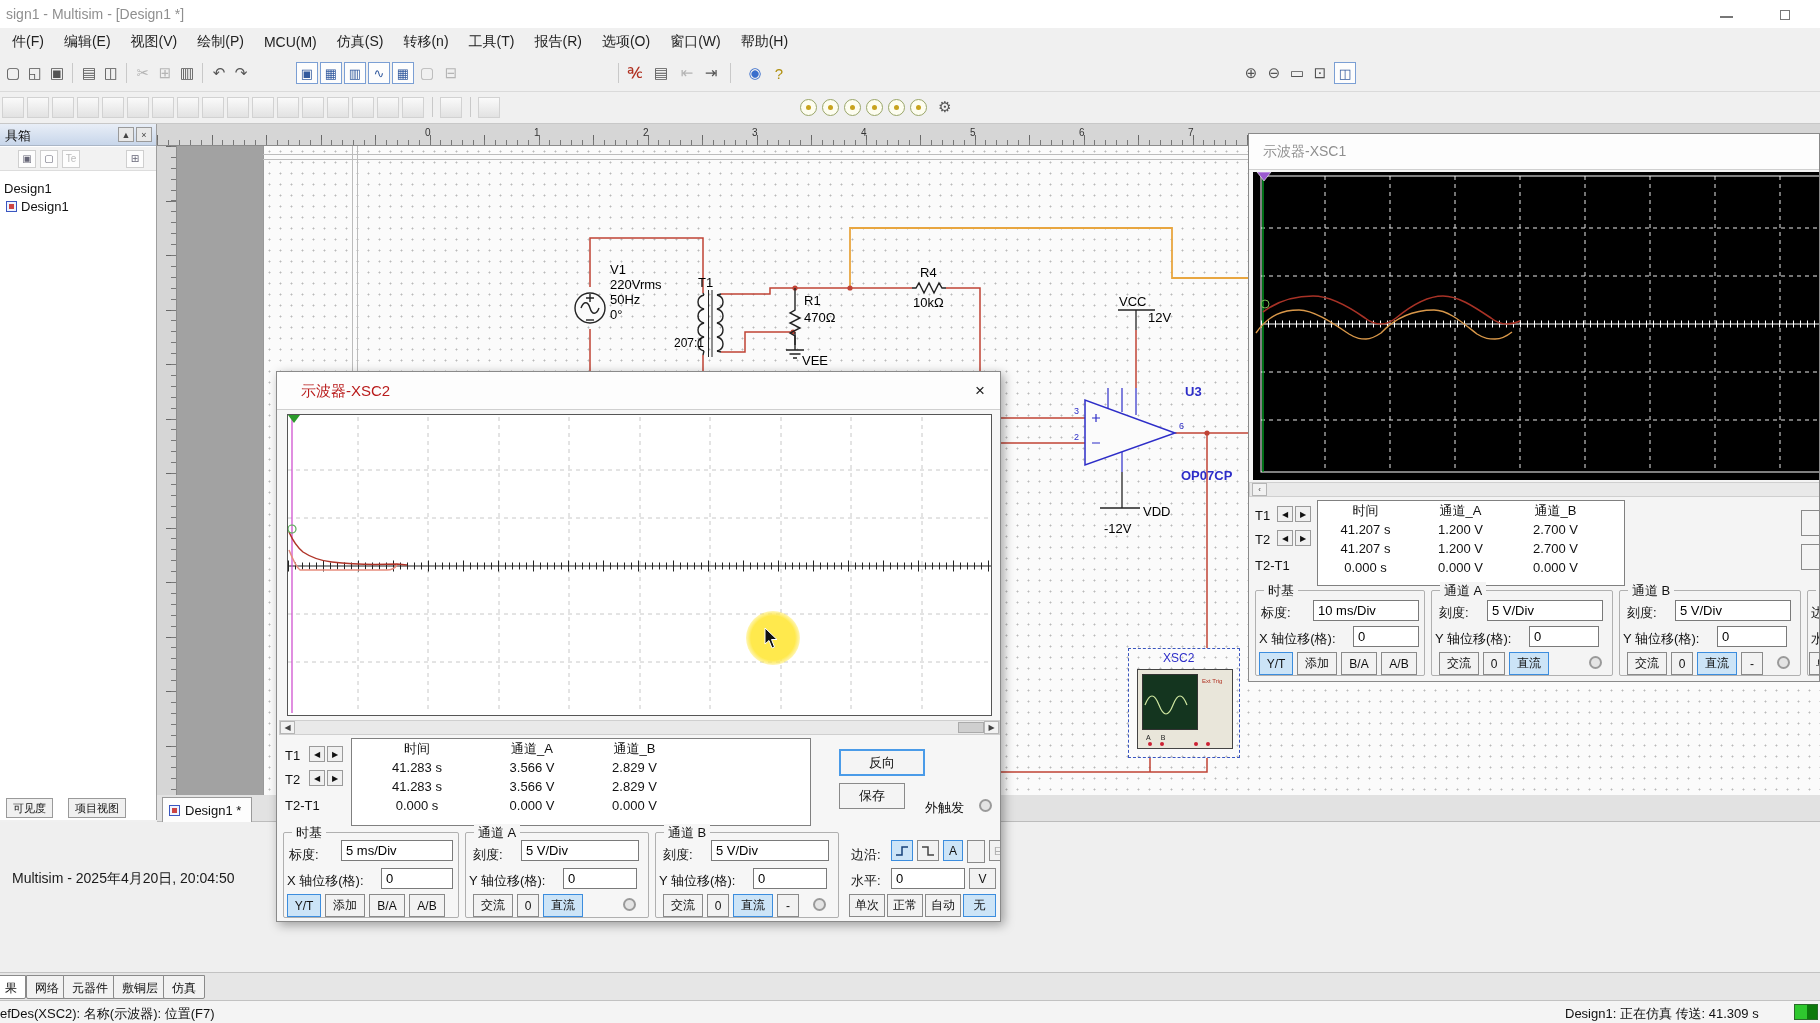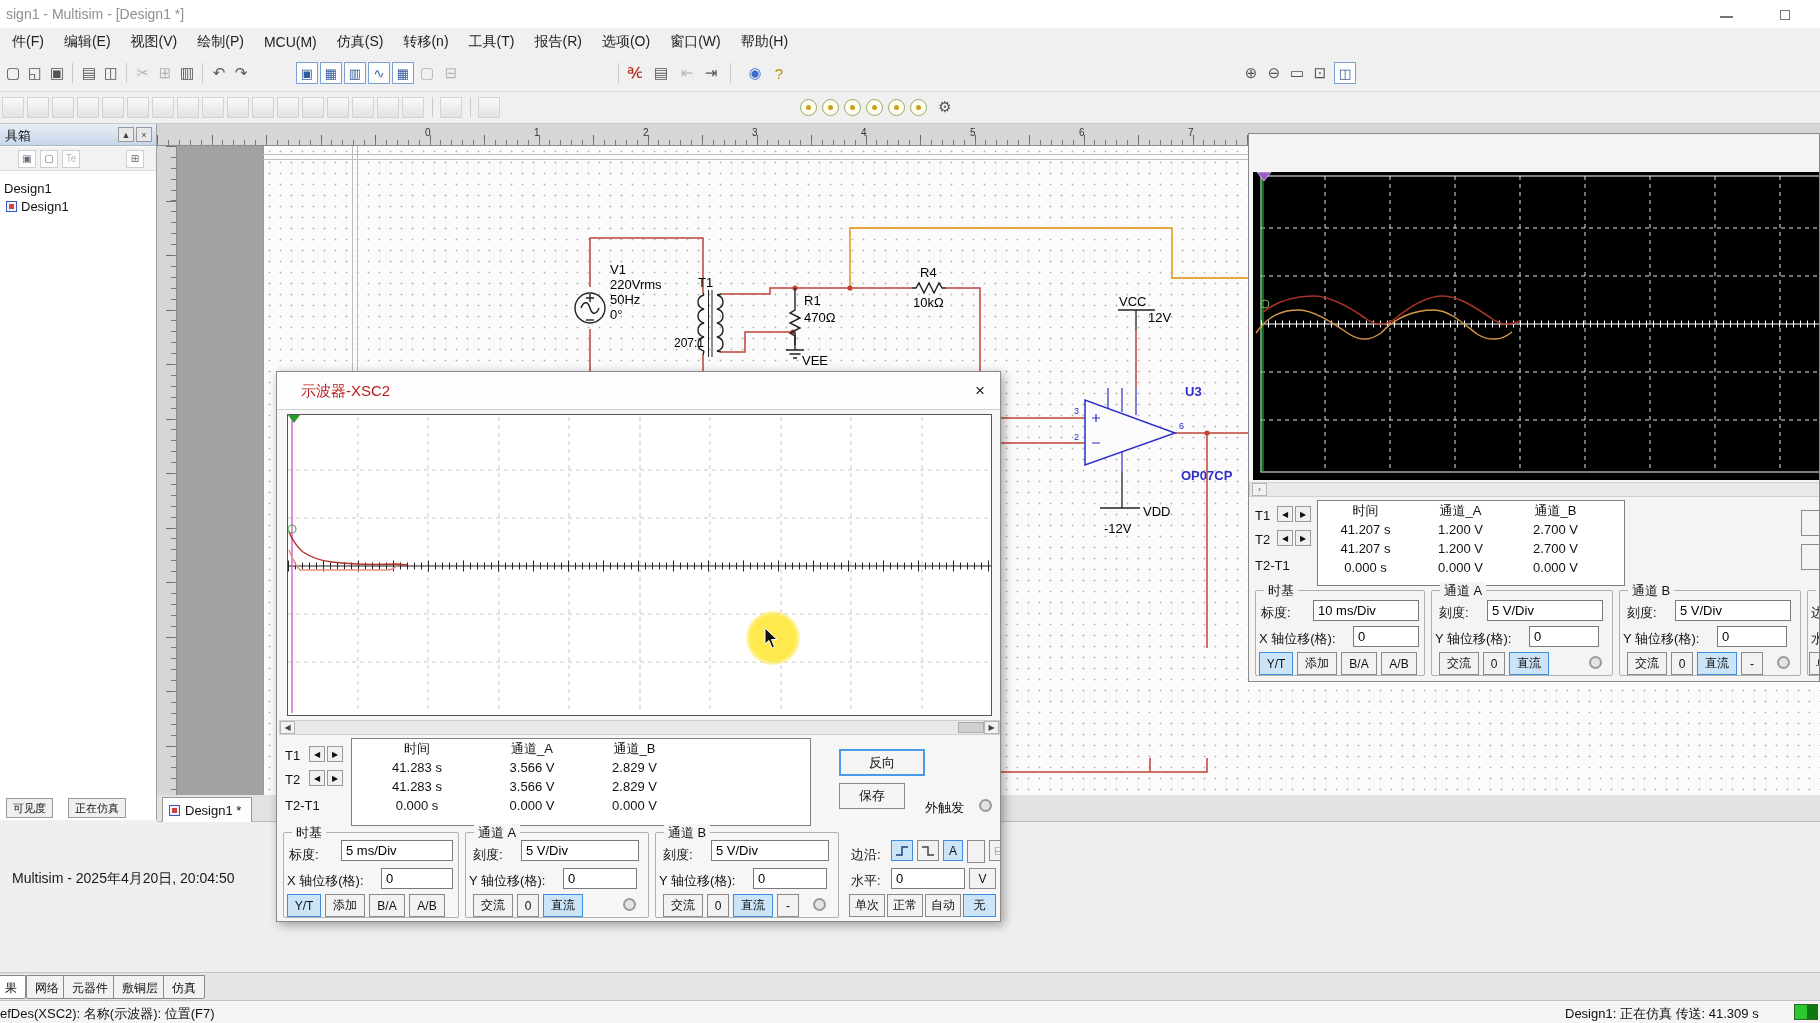--- a/index.html
+++ b/index.html
@@ -241,21 +241,21 @@
     <span class="tb-ico" style="left:126px">⊞</span>
   </div>
   <div class="tree-row" style="left:4px; top:56px">
     <span>Design1</span>
   </div>
   <div class="tree-row" style="left:6px; top:74px">
     <span class="tree-ico"></span>
     <span>Design1</span>
   </div>
   <span class="panel-tab" style="left:6px">可见度</span>
-  <span class="panel-tab" style="left:68px">正在仿真</span>
+  <span class="panel-tab" style="left:68px">项目视图</span>
 </div>
 
 <div class="canvas">
   <div class="ruler-h">
     <span class="ruler-num" style="left:268px">0</span>
     <span class="ruler-num" style="left:377px">1</span>
     <span class="ruler-num" style="left:486px">2</span>
     <span class="ruler-num" style="left:595px">3</span>
     <span class="ruler-num" style="left:704px">4</span>
     <span class="ruler-num" style="left:813px">5</span>
@@ -351,20 +351,36 @@
     <text x="1148" y="322" font-size="13">12V</text>
     <text x="1143" y="516" font-size="13">VDD</text>
     <text x="1104" y="533" font-size="13">-12V</text>
     <text x="1185" y="396" font-size="13" fill="#2d2dc8" font-weight="bold">U3</text>
     <text x="1181" y="480" font-size="13" fill="#2d2dc8" font-weight="bold">OP07CP</text>
     <text x="1074" y="414" font-size="9" fill="#2d2dc8">3</text>
     <text x="1074" y="440" font-size="9" fill="#2d2dc8">2</text>
     <text x="1179" y="429" font-size="9" fill="#2d2dc8">6</text>
   </svg>
 
+  <div class="inst-icon">
+    <span class="inst-label">XSC2</span>
+    <div class="inst-body">
+      <div class="inst-screen">
+        <svg width="54" height="54">
+            <path d="M2,30 q7,-18 14,0 q7,18 14,0 q7,-18 14,0" stroke="#cfe6a0" stroke-width="1.2" fill="none"></path>
+          </svg>
+      </div>
+      <span class="inst-exttrig">Ext Trig</span>
+      <span class="inst-ab"><span>A</span><span>B</span></span>
+      <span class="inst-term" style="left:10px"></span>
+      <span class="inst-term" style="left:22px"></span>
+      <span class="inst-term" style="left:56px"></span>
+      <span class="inst-term" style="left:68px"></span>
+    </div>
+  </div>
 </div>
 
 <div class="doc-strip">
   <div class="doc-tab">
     <span class="tree-ico" style="margin-right:5px"></span>
     <span>Design1 *</span>
   </div>
 </div>
 
 <div class="results-pane">
@@ -379,20 +395,23 @@
   <span class="btab" style="left:163px">仿真</span>
 </div>
 
 <div class="statusbar">
   <span class="abs" style="left:0;top:4px">efDes(XSC2): 名称(示波器): 位置(F7)</span>
   <span class="abs" style="left:1565px;top:4px">Design1: 正在仿真 传送: 41.309 s</span>
   <span class="progress"></span>
 </div>
 
 <div class="scope-win" style="left:1248px; top:133px; width:572px; height:549px; z-index:10">
+  <div class="scope-title" style="height:36px">
+    <span style="position:absolute;left:14px;top:9px;font-size:14px;color:#8f8f8f">示波器-XSC1</span>
+  </div>
   <div class="plotb" style="left:4px; top:38px; width:568px; height:308px">
     <svg width="568" height="308">
       <g stroke="#e8e8e8" stroke-width="1" stroke-dasharray="4 4">
         <line x1="72" y1="4" x2="72" y2="300"></line>
           <line x1="137" y1="4" x2="137" y2="300"></line>
           <line x1="202" y1="4" x2="202" y2="300"></line>
           <line x1="267" y1="4" x2="267" y2="300"></line>
           <line x1="332" y1="4" x2="332" y2="300"></line>
           <line x1="397" y1="4" x2="397" y2="300"></line>
           <line x1="462" y1="4" x2="462" y2="300"></line>

